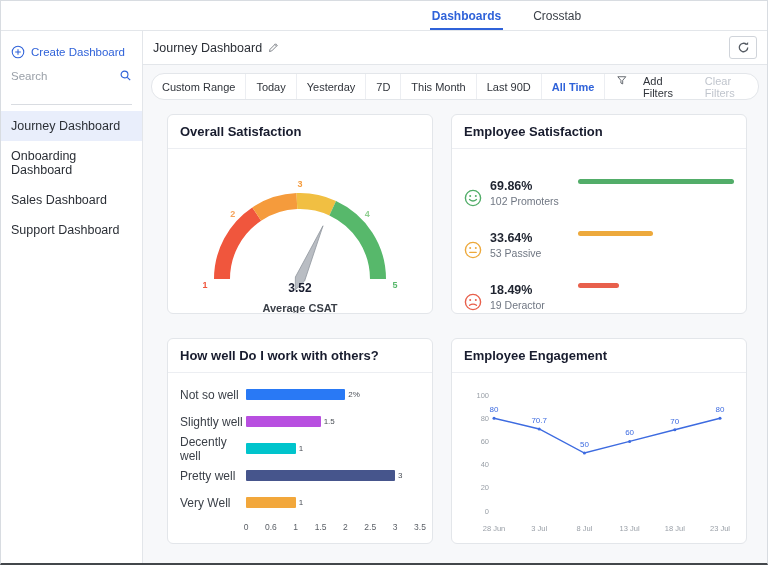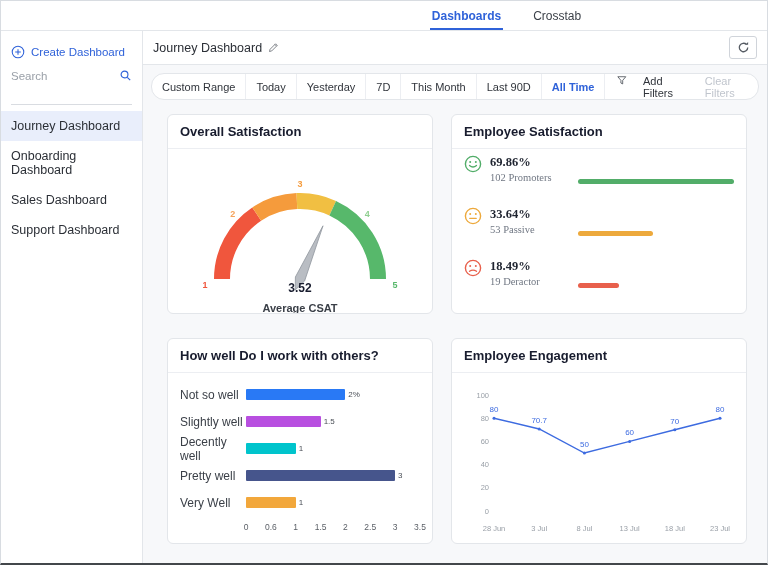--- a/index.html
+++ b/index.html
@@ -52,21 +52,21 @@
           flex-direction: column; overflow: hidden; }
   .card-title { padding: 9px 12px; font-size: 13px; font-weight: bold; color: #181c2e;
                 border-bottom: 1px solid #eceef2; flex: 0 0 auto; }
   .card-body { flex: 1; padding: 6px 12px; min-height: 0; }
   svg { font-family: inherit; display: block; }
 
   
   .gauge-wrap { display: flex; justify-content: center; }
 
   
-  .sat-row { display: flex; align-items: flex-start; height: 52px; font-family: Liberation Serif, serif; }
+  .sat-row { display: flex; align-items: flex-end; height: 52px; }
   .sat-icon { width: 18px; height: 18px; margin-right: 8px; flex: 0 0 auto; }
   .sat-text { width: 88px; flex: 0 0 auto; }
   .sat-pct { font-size: 12.5px; font-weight: bold; color: #1f2430; }
   .sat-label { font-size: 10.5px; color: #707783; margin-top: 2px; }
   .sat-barwrap { flex: 1; align-self: center; }
   .sat-bar { height: 5px; border-radius: 3px; }
 
   
   .hbar-area { padding-top: 8px; }
   .hbar-row { display: flex; align-items: center; height: 27px; }

